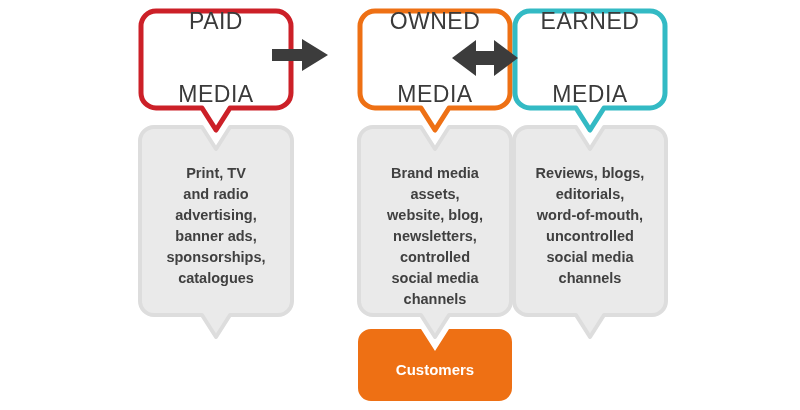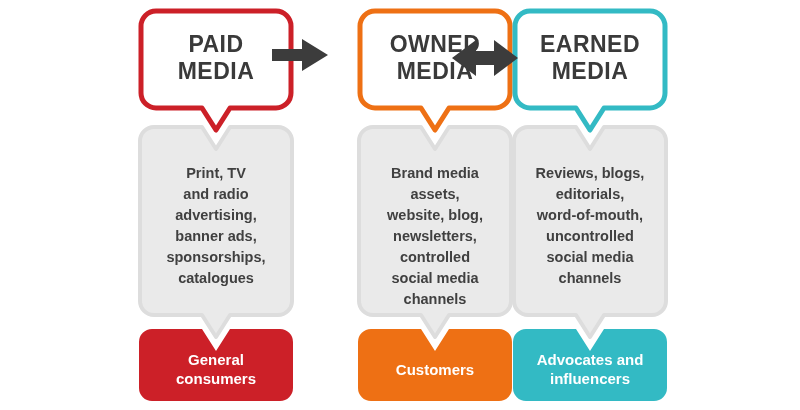--- a/index.html
+++ b/index.html
@@ -50,23 +50,23 @@
   }
   .header-label {
     position: absolute;
     left: 0;
     top: 0;
     width: 100%;
     height: 100px;
     display: flex;
     flex-direction: column;
     align-items: center;
-    justify-content: center;
+    justify-content: space-between;
     font-size: 23px;
-    font-weight: bold;
+    font-weight: normal;
     letter-spacing: 0.5px;
     color: #3a3a3a;
     line-height: 1.18;
     text-align: center;
   }
 
   
   .desc-panel {
     position: absolute;
     left: 0;
@@ -161,27 +161,20 @@
         <path d="M 16 2 H 64 L 78 24 L 92 2 H 140 A 14 14 0 0 1 154 16 V 176 A 14 14 0 0 1 140 190 H 92 L 78 212 L 64 190 H 16 A 14 14 0 0 1 2 176 V 16 A 14 14 0 0 1 16 2 Z" fill="#EAEAEA" stroke="#DDDDDD" stroke-width="4" stroke-linejoin="round"></path>
       </svg>
       <div class="desc-text">Print, TV
 and radio
 advertising,
 banner ads,
 sponsorships,
 catalogues</div>
     </div>
 
-    <div class="audience">
-      <svg viewBox="0 0 156 74" preserveAspectRatio="none">
-        <path d="M 14 1 H 64 L 78 23 L 92 1 H 142 A 13 13 0 0 1 155 14 V 60 A 13 13 0 0 1 142 73 H 14 A 13 13 0 0 1 1 60 V 14 A 13 13 0 0 1 14 1 Z" fill="#CC2028"></path>
-      </svg>
-      <div class="audience-label">General
-consumers</div>
-    </div>
   </div>
 
   <div class="column" id="col-owned">
 
     <div class="header-bubble">
       <svg viewBox="0 0 156 130" preserveAspectRatio="none">
         <path d="M 18 3 H 138 A 15 15 0 0 1 153 18 V 85 A 15 15 0 0 1 138 100 H 92 L 78 122 L 64 100 H 18 A 15 15 0 0 1 3 85 V 18 A 15 15 0 0 1 18 3 Z" fill="#ffffff" stroke="#EE7014" stroke-width="5" stroke-linejoin="round"></path>
       </svg>
       <div class="header-label">
         <span>OWNED</span>
@@ -227,27 +220,20 @@
         <path d="M 16 2 H 64 L 78 24 L 92 2 H 140 A 14 14 0 0 1 154 16 V 176 A 14 14 0 0 1 140 190 H 92 L 78 212 L 64 190 H 16 A 14 14 0 0 1 2 176 V 16 A 14 14 0 0 1 16 2 Z" fill="#EAEAEA" stroke="#DDDDDD" stroke-width="4" stroke-linejoin="round"></path>
       </svg>
       <div class="desc-text">Reviews, blogs,
 editorials,
 word-of-mouth,
 uncontrolled
 social media
 channels</div>
     </div>
 
-    <div class="audience">
-      <svg viewBox="0 0 156 74" preserveAspectRatio="none">
-        <path d="M 14 1 H 64 L 78 23 L 92 1 H 142 A 13 13 0 0 1 155 14 V 60 A 13 13 0 0 1 142 73 H 14 A 13 13 0 0 1 1 60 V 14 A 13 13 0 0 1 14 1 Z" fill="#33BAC4"></path>
-      </svg>
-      <div class="audience-label">Advocates and
-influencers</div>
-    </div>
   </div>
 
   <div class="arrow" id="arrow-paid-owned">
     <svg viewBox="0 0 56 34" preserveAspectRatio="none">
       <path d="M 0 11 H 30 V 1 L 56 17 L 30 33 V 23 H 0 Z" fill="#3C3C3C"></path>
     </svg>
   </div>
 
   <div class="arrow" id="arrow-owned-earned">
     <svg viewBox="0 0 66 40" preserveAspectRatio="none">

